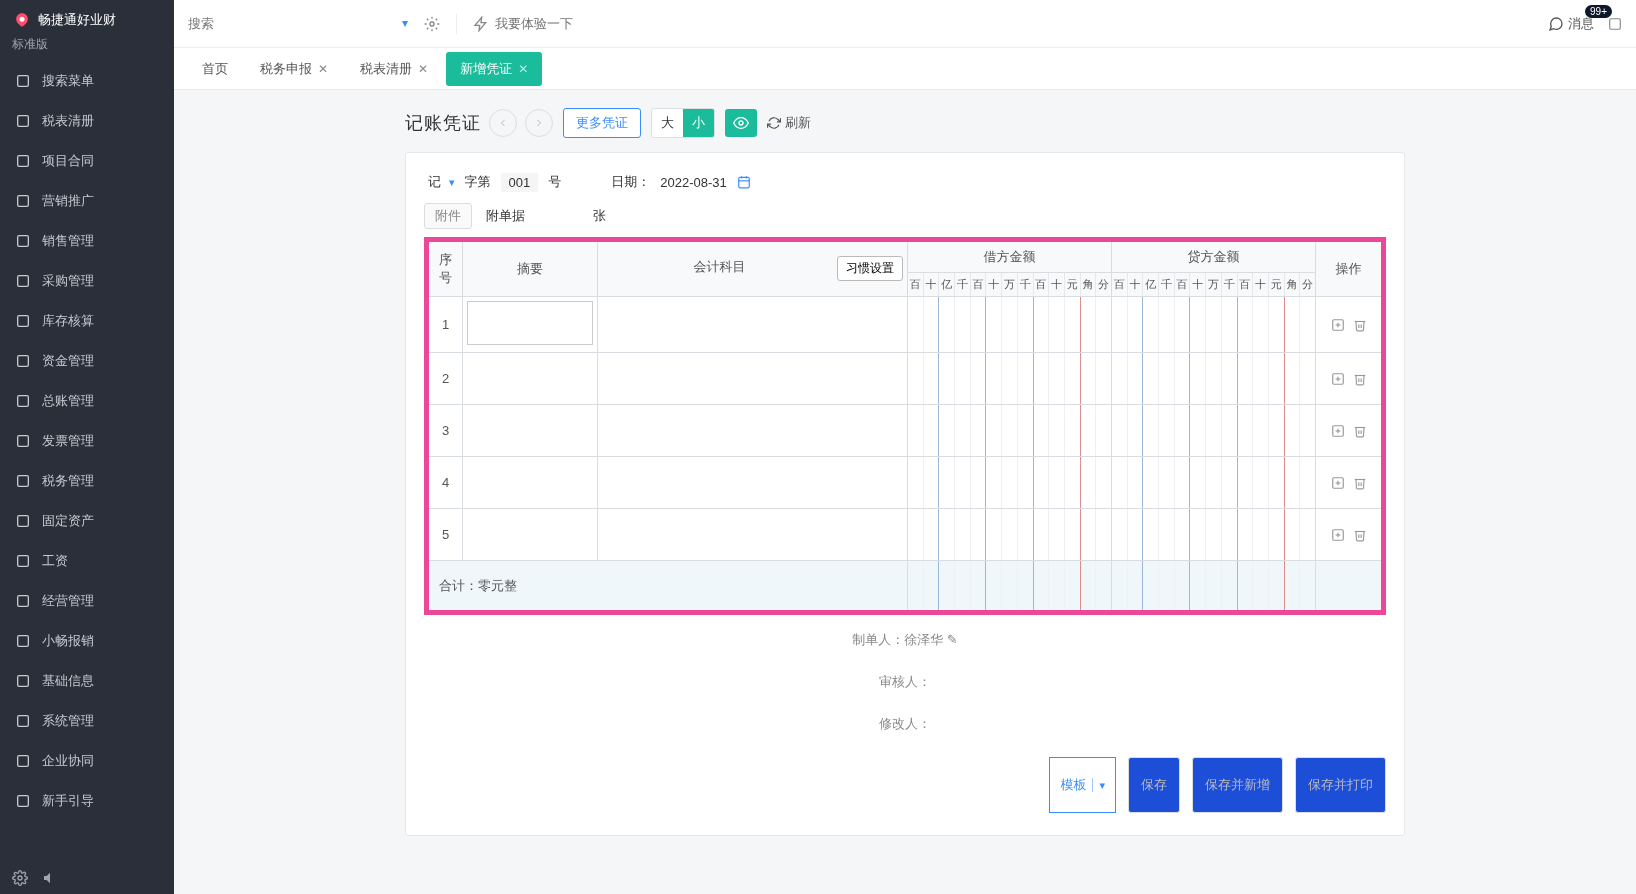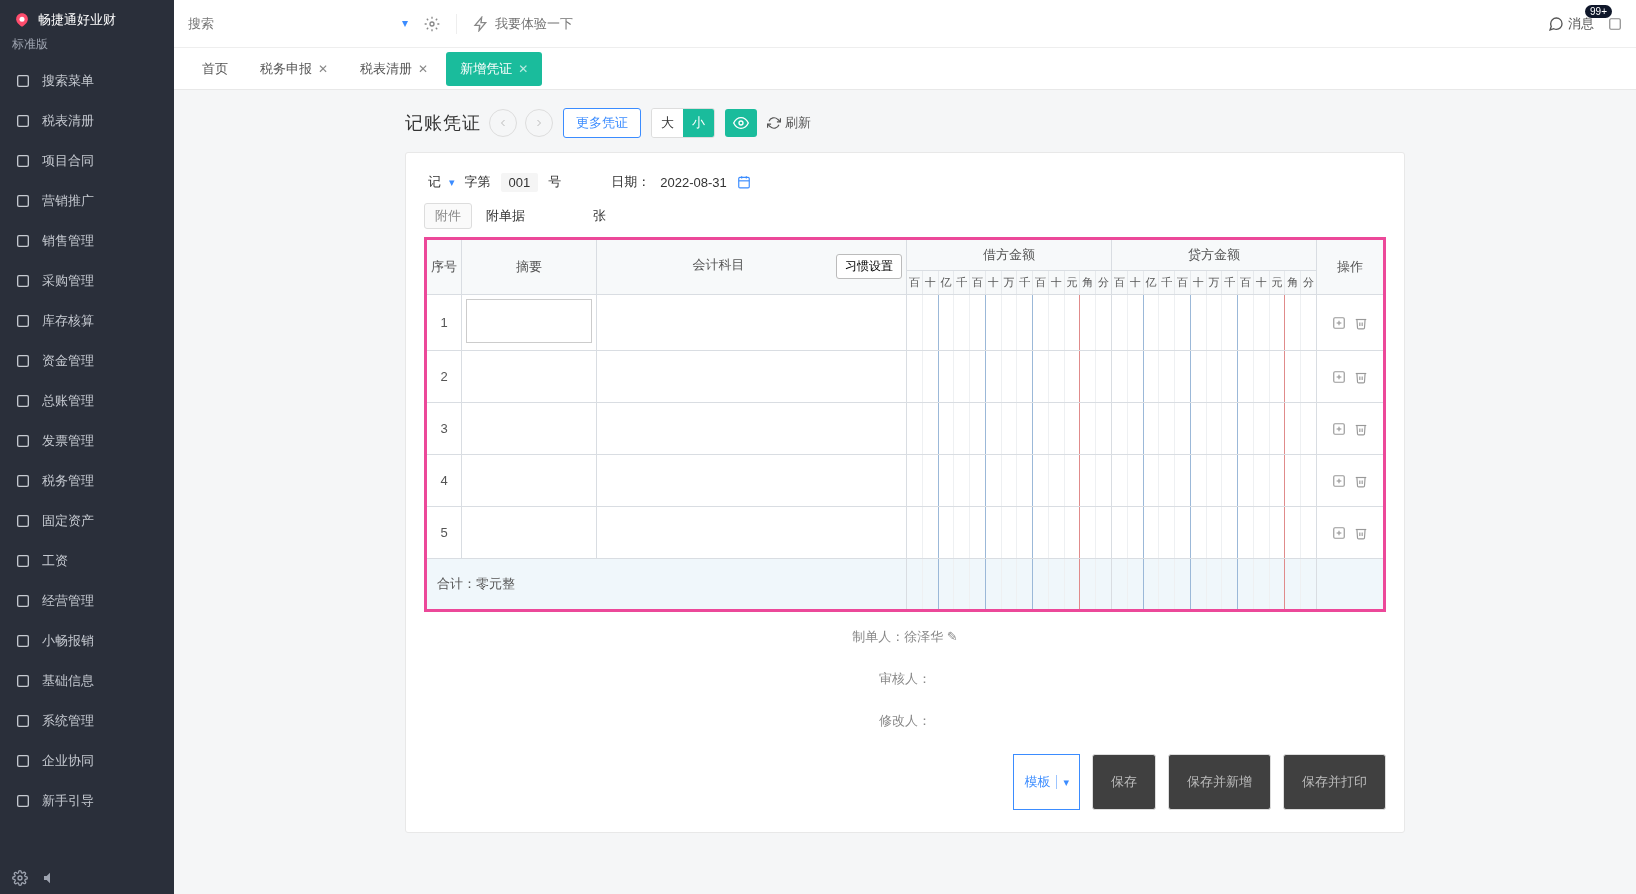--- a/index.html
+++ b/index.html
@@ -59,21 +59,21 @@
 .vh-field { display: flex; align-items: center; gap: 4px; }
 .vh-dd { color: #333; padding: 2px 4px; }
 .vh-chevron { color: #3b8cff; font-size: 11px; }
 .vh-num { padding: 2px 8px; background: #f5f5f5; border-radius: 2px; }
 .vh-date { color: #333; }
 .cal-icon { color: #3b8cff; }
 .attach-row { display: flex; align-items: center; gap: 14px; margin-bottom: 8px; font-size: 13px; }
 .attach-btn { border: 1px solid #ddd; border-radius: 3px; padding: 3px 10px; color: #888; background: #fafafa; }
 
 
-.vtable { border: 3px solid #ec4899; border-collapse: collapse; width: 100%; table-layout: fixed; font-size: 13px; }
+.vtable { border: 5px solid #ec4899; border-collapse: collapse; width: 100%; table-layout: fixed; font-size: 13px; }
 .vtable th, .vtable td { border: 1px solid #d9dde2; text-align: center; background: #f7f9fa; color: #555; }
 .vtable th { padding: 8px 4px; font-weight: 500; }
 .vtable td { height: 52px; background: #fff; vertical-align: middle; }
 .vtable tr.total-row td { background: #f0f7fb; text-align: left; padding-left: 10px; }
 .col-seq { width: 36px; }
 .col-summary { width: 135px; }
 .col-subject { width: 310px; }
 .col-op { width: 68px; }
 .summary-cell { background: #fff; padding: 4px; }
 .summary-input { width: 100%; height: 44px; border: 1px solid #ccc; outline: none; padding: 4px; font-size: 13px; resize: none; }
@@ -88,21 +88,21 @@
 .money-col { flex: 1; border-right: 1px solid #eef0f2; }
 .money-col:last-child { border-right: none; }
 .money-col.sep-red { border-right: 1px solid #e08b8b; }
 .money-col.sep-blue { border-right: 1px solid #9bb8d8; }
 .op-cell { display: flex; gap: 8px; justify-content: center; align-items: center; color: #999; }
 .op-ico { cursor: pointer; }
 
 
 .voucher-foot { display: flex; align-items: center; gap: 24px; margin-top: 16px; font-size: 13px; color: #888; flex-direction: column; }
 .foot-actions { margin-left: auto; display: flex; gap: 12px; }
-.btn { padding: 6px 18px; border-radius: 3px; font-size: 13px; cursor: pointer; border: 1px solid #ddd; background: #404040; color: #bbb; }
+.btn { padding: 6px 12px; border-radius: 3px; font-size: 13px; cursor: pointer; border: 1px solid #ddd; background: #1d4ed8; color: #bbb; }
 .btn-template { border: 1px solid #3b8cff; color: #3b8cff; background: #fff; display: flex; align-items: center; gap: 6px; padding: 18px 10px; }
 .btn-template .divider { width: 1px; height: 14px; background: #3b8cff; opacity: .5; }
 .btn.disabled { cursor: not-allowed; }
 
 svg { display: block; }
 </style>
 </head>
 <body>
 
 <div class="app">

